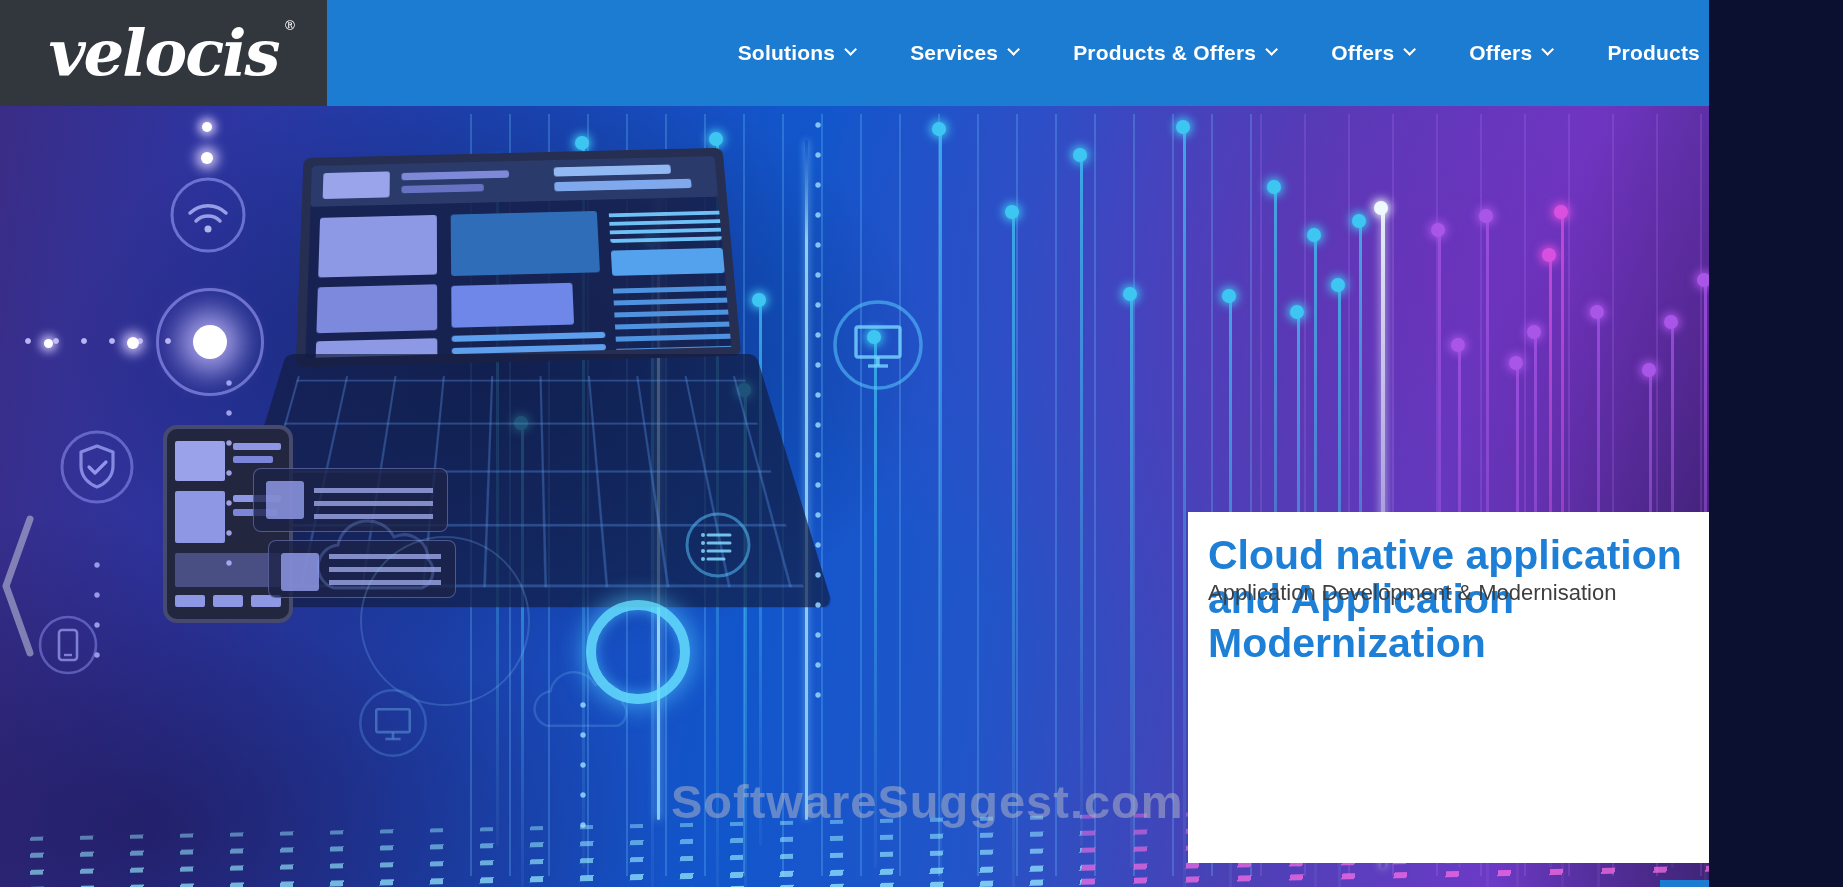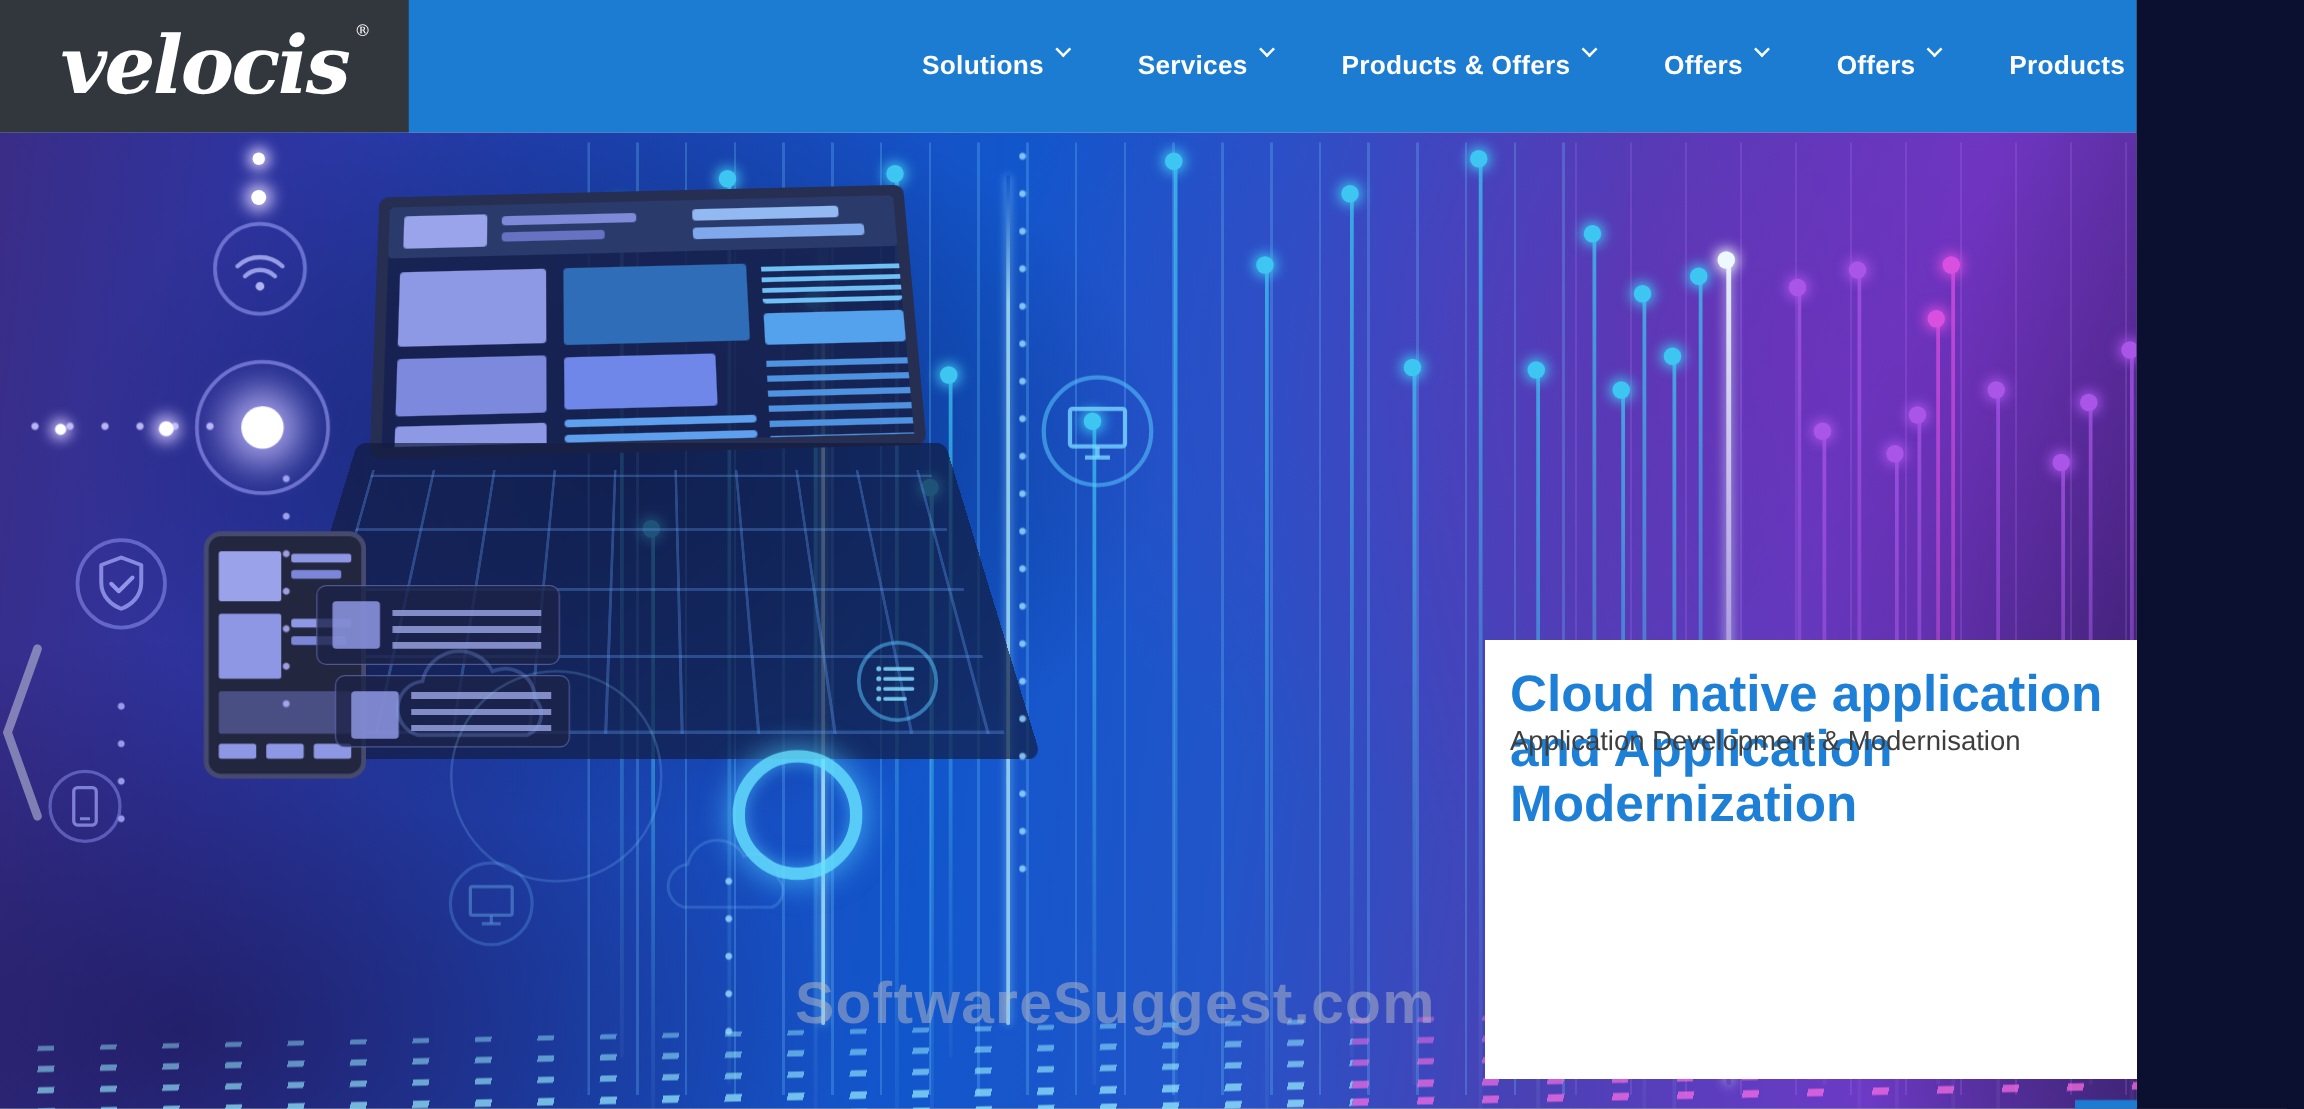--- a/index.html
+++ b/index.html
@@ -6,21 +6,21 @@
   html,body { background:#0c1030; }
   body { font-family:"Liberation Sans", sans-serif; }
   #app { position:relative; width:1709px; height:887px; overflow:hidden; background:#fff; }
 
   
   #header { position:absolute; top:0; left:0; width:1843px; height:106px; background:var(--nav-blue,#1b7cd2); display:flex; align-items:center; }
   #logo-box { position:absolute; left:0; top:0; width:327px; height:106px; background:var(--logo-bg,#32363d); display:flex; align-items:center; justify-content:center; }
   #logo-text { color:#fff; font-family:"DejaVu Serif", serif; font-style:italic; font-weight:600; font-size:64px; letter-spacing:-2px; line-height:1; position:relative; }
   #logo-mark { position:absolute; top:-2px; right:-16px; font-size:13px; font-style:normal; font-weight:400; }
   #nav { position:absolute; right:125px; top:0; height:106px; display:flex; align-items:center; gap:57px; }
-  .nav-item { display:flex; align-items:flex-start; gap:9px; color:#fff; font-size:21px; font-weight:600; letter-spacing:.2px; cursor:pointer; text-decoration:none; white-space:nowrap; }
+  .nav-item { display:flex; align-items:center; gap:9px; color:#fff; font-size:21px; font-weight:600; letter-spacing:.2px; cursor:pointer; text-decoration:none; white-space:nowrap; }
   .caret { width:9px; height:9px; border-right:2.5px solid #fff; border-bottom:2.5px solid #fff; transform:rotate(45deg) translateY(-3px); margin-top:-4px; }
   #search-button { position:absolute; right:43px; top:22px; width:62px; height:62px; border-radius:50%; background:var(--search-circle,#3d5568); border:none; display:flex; align-items:center; justify-content:center; cursor:pointer; }
 
   
   #hero { position:absolute; top:106px; left:0; width:1843px; height:781px; overflow:hidden;
     background:
       radial-gradient(ellipse 620px 430px at 27% 33%, rgba(8,16,58,.55), transparent 70%),
       radial-gradient(ellipse 900px 620px at 78% 22%, rgba(118,42,182,.50), transparent 72%),
       radial-gradient(ellipse 560px 760px at 101% 62%, rgba(34,20,74,.85), transparent 76%),
       radial-gradient(ellipse 700px 420px at 8% 92%, rgba(28,18,70,.6), transparent 75%),
@@ -72,21 +72,21 @@
   .floor-row .half { position:absolute; top:0; height:100%; }
   .floor-row .l { left:0; width:58%; background:repeating-linear-gradient(90deg, rgba(150,235,255,.85) 0 13px, transparent 13px 50px); }
   .floor-row .r { right:0; width:42%; background:repeating-linear-gradient(90deg, rgba(255,110,230,.8) 0 13px, transparent 13px 52px); }
 
   
   .arrow-btn { background:transparent; border:none; cursor:pointer; padding:0; }
   #prev-btn { left:0px; top:330px; width:36px; height:150px; }
   #next-btn { left:1798px; top:318px; width:45px; height:160px; }
 
   
-  #watermark { left:636px; top:668px; font-size:47px; font-weight:700; letter-spacing:1px; color:rgba(188,190,198,.48); z-index:60; white-space:nowrap; }
+  #watermark { left:671px; top:668px; font-size:47px; font-weight:700; letter-spacing:1px; color:rgba(188,190,198,.48); z-index:60; white-space:nowrap; }
 
   
   #slide-card { left:1188px; top:406px; width:590px; height:351px; background:#fff; z-index:40; padding:22px 80px 0 20px; }
   #slide-title { color:var(--title-blue,#1e7fd6); font-size:41px; line-height:1.07; font-weight:700; width:500px; }
   #slide-subtitle { color:var(--subtitle-gray,#3e3e3e); font-size:22px; margin-top:46px; font-weight:400; }
   #know-more-button { display:inline-block; margin-top:36px; background:var(--button-blue,#1b7cd2); color:#fff; font-size:20px; font-weight:600; padding:18px 27px; text-decoration:none; cursor:pointer; border:none; }
 
   #bottom-strip { left:1660px; top:774px; width:183px; height:7px; background:var(--nav-blue,#1b7cd2); z-index:70; }
 
   .pin-line { width:2.5px; opacity:.75; border-radius:2px; }

